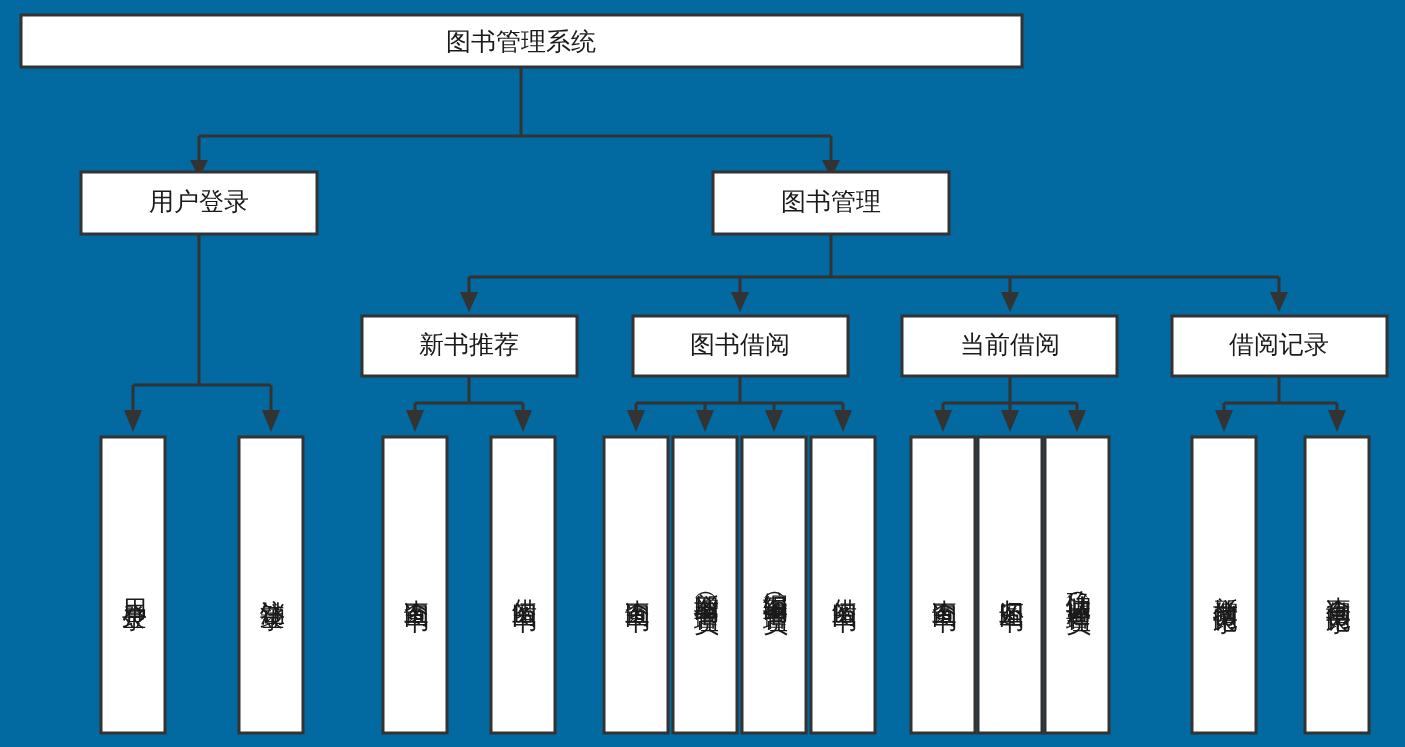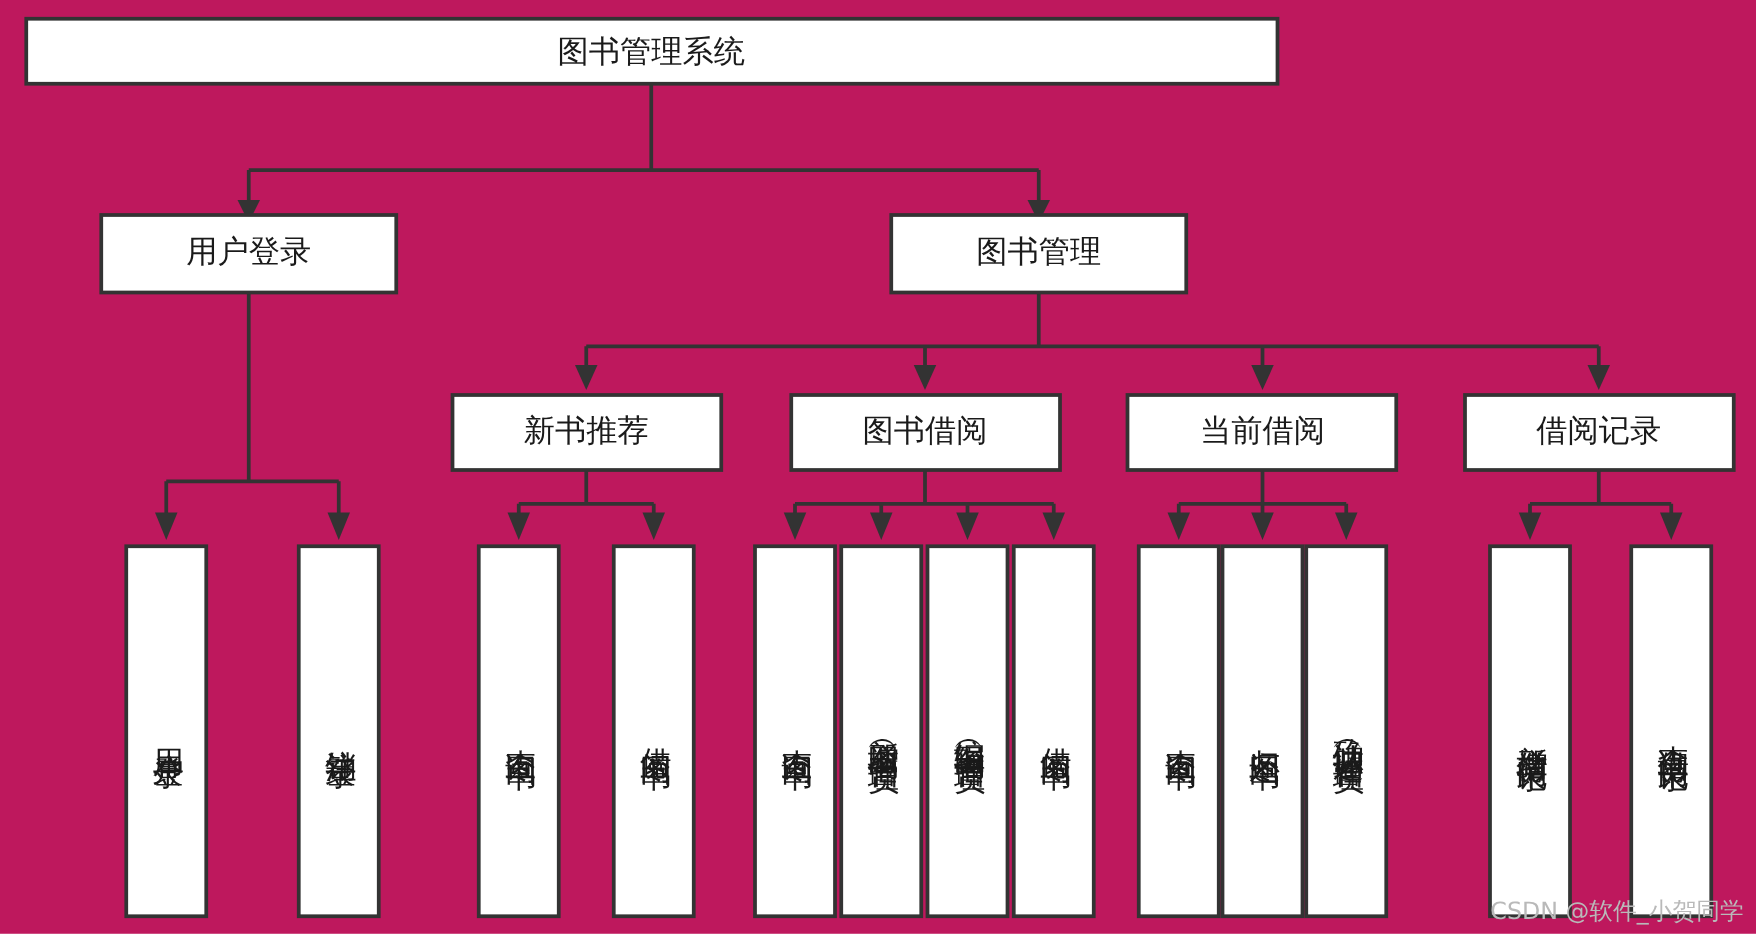--- a/index.html
+++ b/index.html
@@ -11,21 +11,21 @@
   body {
     width: 1405px;
     height: 747px;
     font-family: "DejaVu Sans", "Liberation Sans", sans-serif;
     overflow: hidden;
   }
   #diagram-root {
     position: relative;
     width: 1405px;
     height: 747px;
-    background: #be185d;
+    background: #0369a1;
   }
   svg#tree-svg {
     position: absolute;
     left: 0;
     top: 0;
     width: 1405px;
     height: 747px;
     display: block;
   }
   .node-rect {
@@ -201,14 +201,13 @@
       <rect class="node-rect leaf" x="1192" y="437" width="64" height="296"></rect>
       <text class="node-label vertical" x="1224" y="585">新增借阅记录</text>
     </g>
     <g>
       <rect class="node-rect leaf" x="1305" y="437" width="64" height="296"></rect>
       <text class="node-label vertical" x="1337" y="585">查询借阅记录</text>
     </g>
 
   </svg>
 
-  <div class="watermark">CSDN @软件_小贺同学</div>
 </div>
 
 </body></html>

